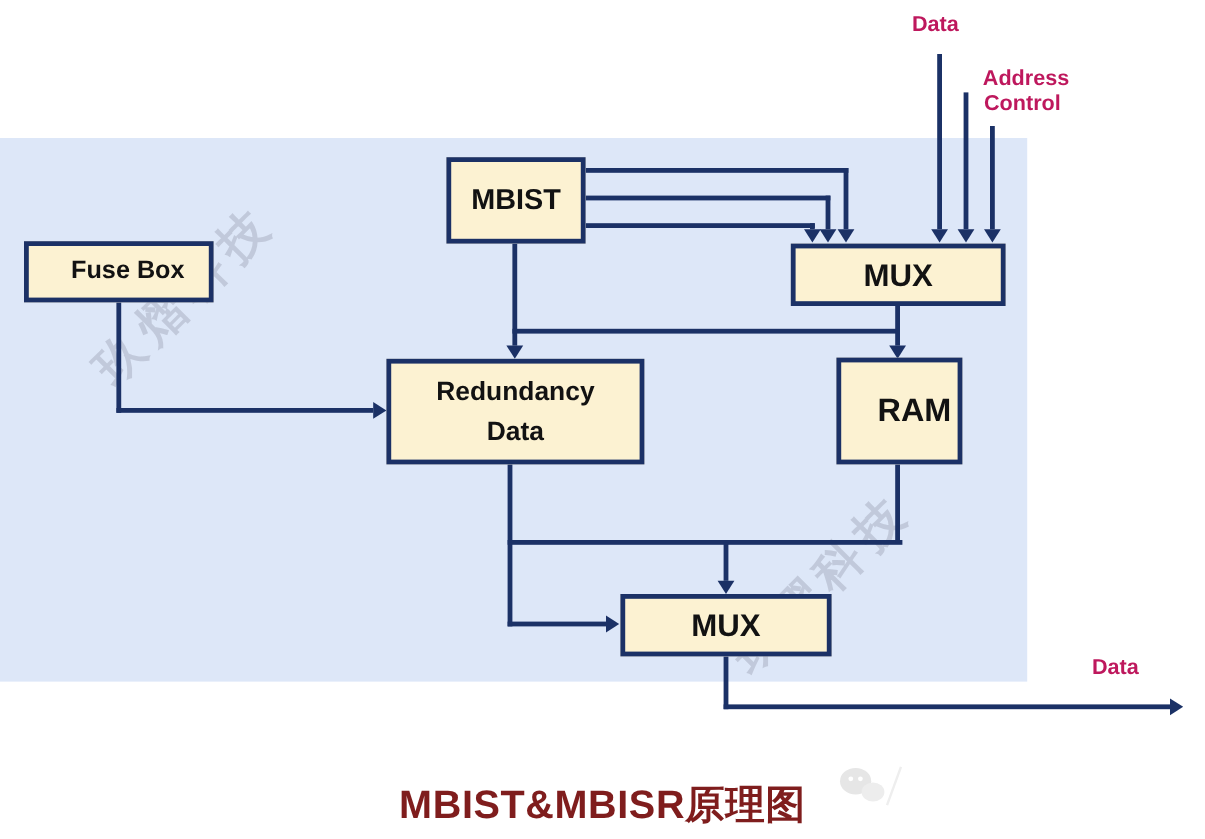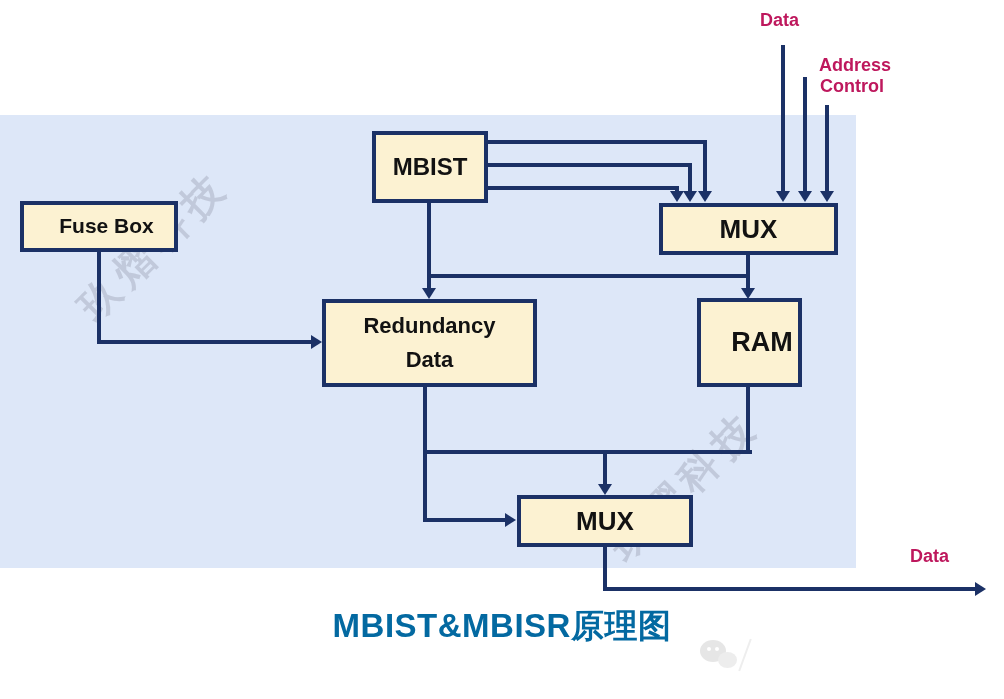--- a/index.html
+++ b/index.html
@@ -30,22 +30,22 @@
   .arrow-right{position:absolute;width:0;height:0;
     border-top:7px solid transparent;border-bottom:7px solid transparent;
     border-left:11px solid var(--navy);}
   .sig{position:absolute;color:#be185d;font-weight:600;font-size:18px;}
   .wm-diag{
     position:absolute;color:var(--wm);font-size:40px;font-weight:700;
     letter-spacing:8px;white-space:nowrap;transform:rotate(-45deg);
     transform-origin:center center;user-select:none;
   }
   .title{
-    position:absolute;left:0;right:0;top:604px;text-align:center;
-    color:#0369a1;font-size:33px;font-weight:800;letter-spacing:0.5px;
+    position:absolute;left:0;right:0;top:649px;text-align:center;
+    color:#7f1d1d;font-size:33px;font-weight:800;letter-spacing:0.5px;
   }
   .footer-wm{
     position:absolute;left:698px;top:638px;display:flex;align-items:center;gap:10px;
     color:var(--footer-gray);font-size:26px;font-weight:700;white-space:nowrap;
   }
   .fw-icon{position:relative;width:44px;height:36px;}
   .fw-bub1{position:absolute;left:2px;top:2px;width:26px;height:22px;border-radius:50%;background:#e6e6e6;}
   .fw-bub2{position:absolute;left:20px;top:14px;width:19px;height:16px;border-radius:50%;background:#ededed;}
   .fw-eye{position:absolute;width:4px;height:4px;border-radius:50%;background:#fff;}
   .fw-slash{position:absolute;left:46px;top:0px;width:2px;height:34px;background:#eeeeee;transform:rotate(20deg);}

